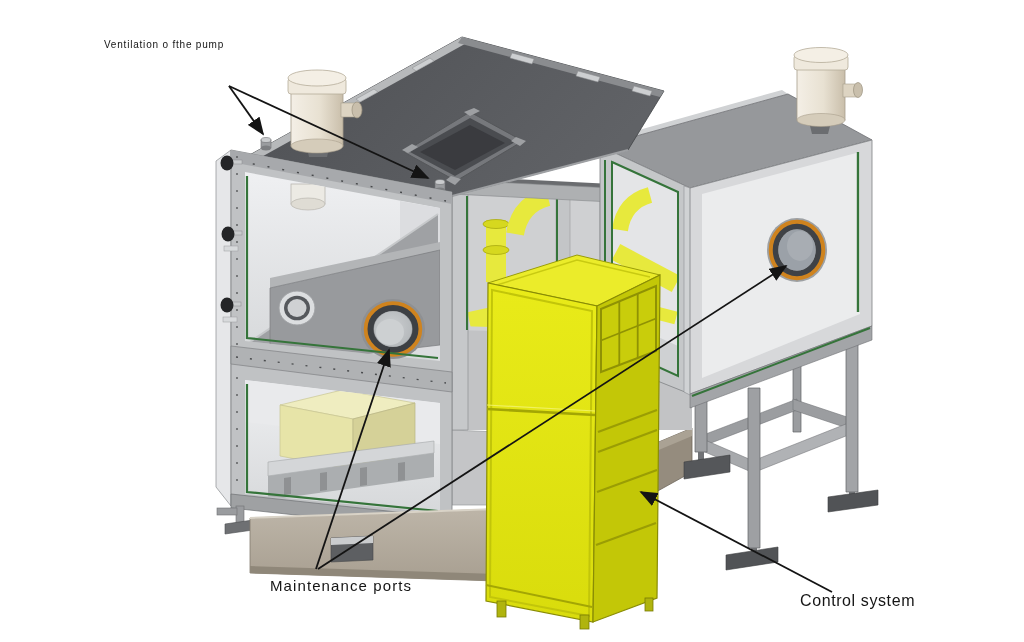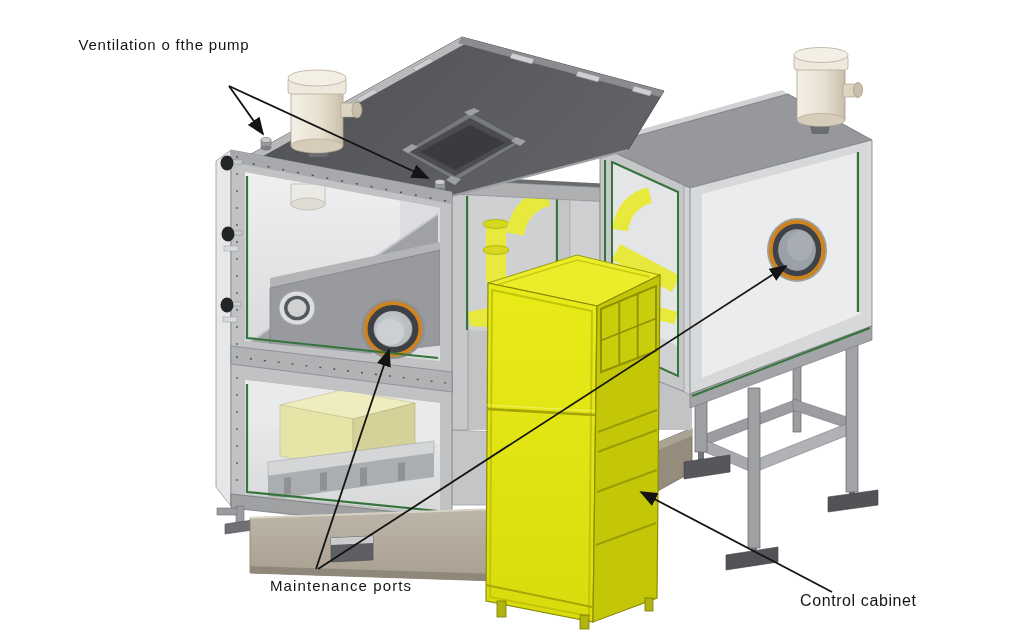--- a/index.html
+++ b/index.html
@@ -1,19 +1,19 @@
 <!DOCTYPE html>
 <html><head>
 <meta charset="utf-8">
 <style>
   html,body{margin:0;padding:0;background:#fff;}
   .stage{position:relative;width:1024px;height:642px;background:#ffffff;overflow:hidden;
          font-family:"Liberation Sans", sans-serif;}
   .stage svg{position:absolute;left:0;top:0;}
-  .ann{position:absolute;color:#151515;font-size:15px;line-height:17px;letter-spacing:0.8px;
+  .ann{position:absolute;color:#151515;font-size:10px;line-height:17px;letter-spacing:0.8px;
        font-family:"Liberation Sans", sans-serif; white-space:nowrap;}
   .ann-vent{left:58px;top:36px;width:212px;text-align:center;white-space:normal;}
   .ann-maint{left:237px;top:577px;font-size:15px;letter-spacing:1.1px;margin-left:33px;}
   .ann-ctrl{left:800px;top:592px;font-size:16px;letter-spacing:0.6px;}
 </style>
 </head>
 <body>
 
 <div class="stage">
 
@@ -308,14 +308,14 @@
     <path d="M316,569 L389,350" marker-end="url(#ah)"></path>
     <path d="M318,569 L786,266" marker-end="url(#ah)"></path>
     <path d="M832,592 L641,492" marker-end="url(#ah)"></path>
   </g>
 </svg>
 
   <div class="ann ann-vent">
     <div>Ventilation o fthe pump</div>
   </div>
   <div class="ann ann-maint">Maintenance ports</div>
-  <div class="ann ann-ctrl">Control cabinet</div>
+  <div class="ann ann-ctrl">Control system</div>
 </div>
 
 </body></html>

